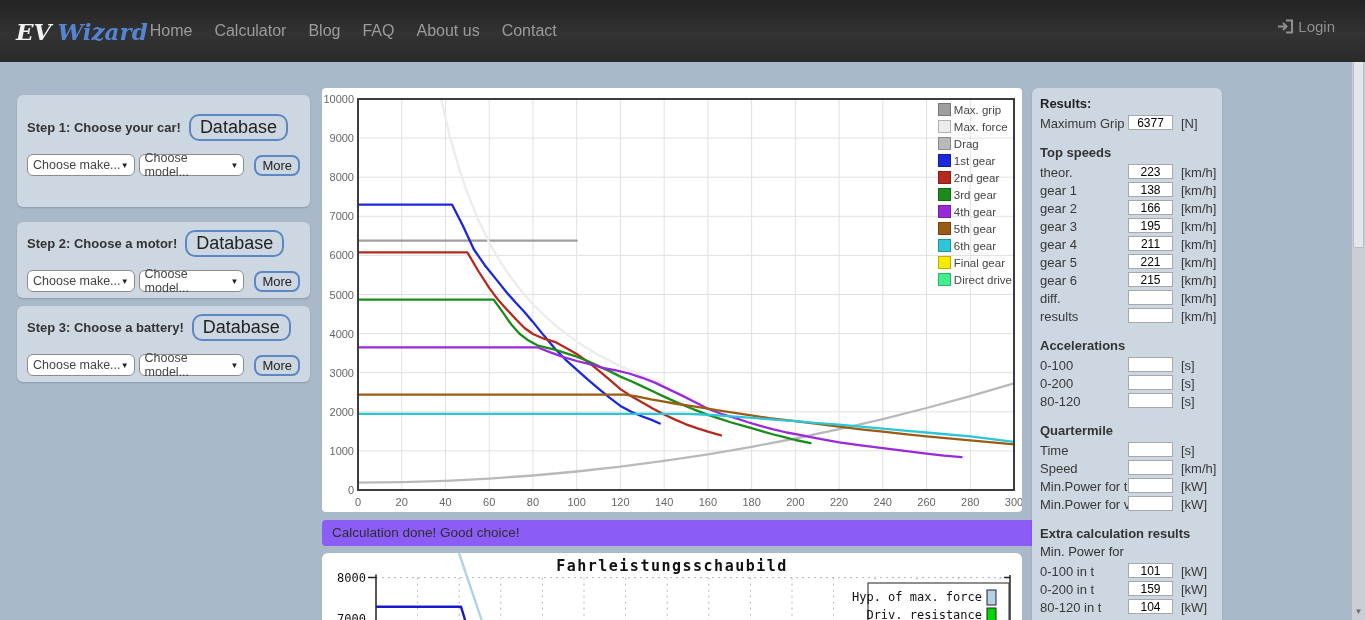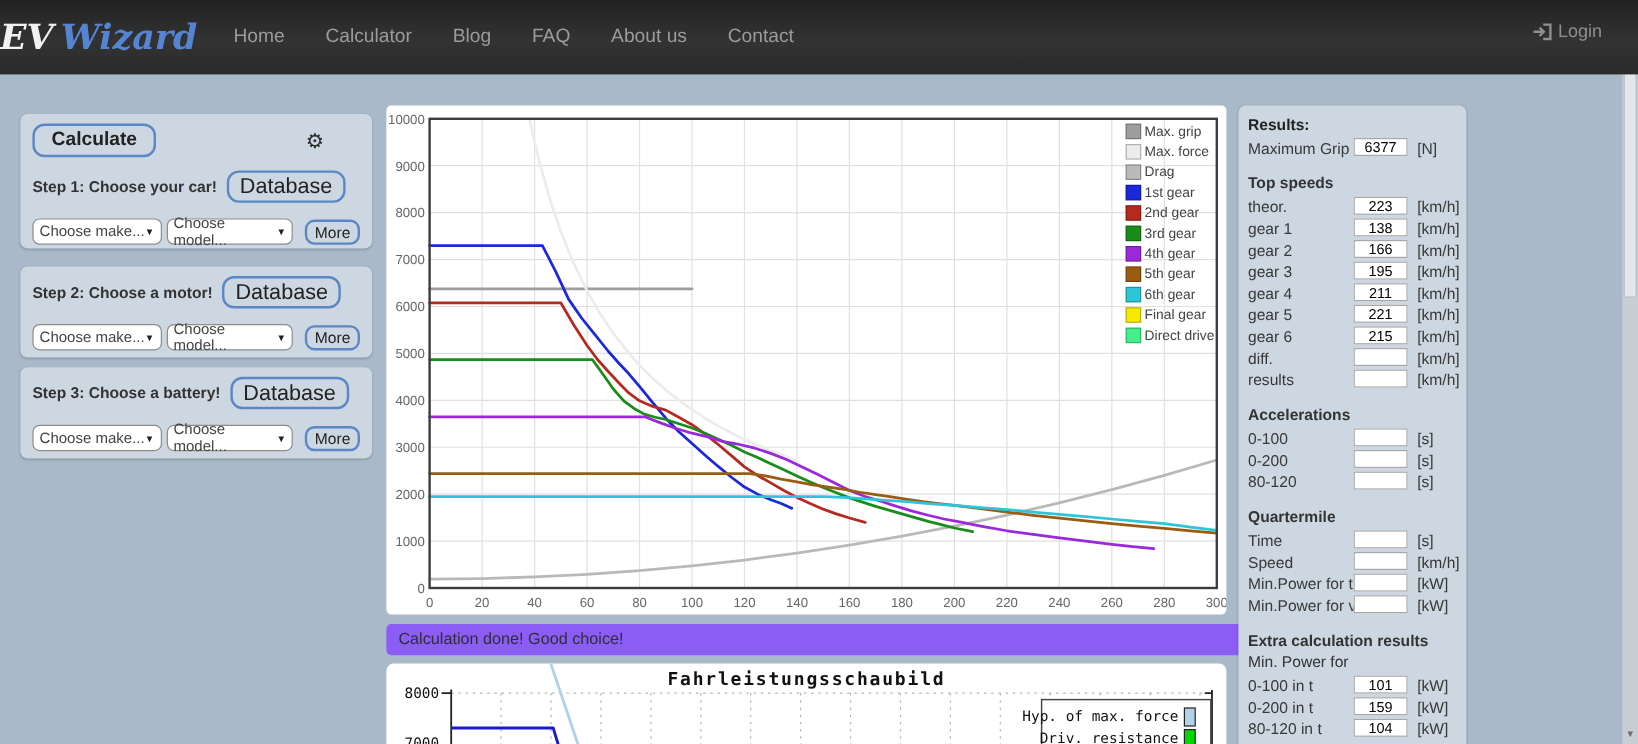--- a/index.html
+++ b/index.html
@@ -3,25 +3,25 @@
 <meta charset="utf-8">
 <style>
   * { margin:0; padding:0; box-sizing:border-box; }
   html,body { width:1365px; height:620px; overflow:hidden; }
   body { position:relative; background:#a9b9c9; font-family:"Liberation Sans",sans-serif; }
 
   
   .navbar { position:absolute; left:0; top:0; width:1365px; height:62px;
     background:linear-gradient(180deg,#222 0%,#333 55%,#2a2a2a 100%);
     display:flex; align-items:center; z-index:5; }
-  .logo { font-family:"DejaVu Serif",serif; font-style:italic; font-weight:bold;
-    font-size:29px; cursor:pointer; white-space:nowrap; }
+  .logo { margin-left:16px; font-family:"DejaVu Serif",serif; font-style:italic; font-weight:bold;
+    font-size:23px; cursor:pointer; white-space:nowrap; }
   .logo-ev { color:#f2f2f2; }
   .logo-wizard { color:#5585d2; margin-left:6px; }
-  .nav-items { display:flex; margin-left:28px; gap:30px; }
+  .nav-items { display:flex; gap:18px; }
   .nav-item { color:#9b9b9b; font-size:16px; cursor:pointer; padding:8px 2px; }
   .login { position:absolute; right:30px; top:0; height:52px; display:flex; align-items:center;
     gap:4px; color:#8f8f8f; font-size:15px; cursor:pointer; }
 
   
   .card { position:absolute; left:17px; width:293px; background:#cdd7e1; border-radius:6px;
     padding:8px 10px; box-shadow:0 1px 2px rgba(0,0,0,0.18); }
   #card1 { top:95px; height:112px; }
   #card2 { top:222px; height:76px; }
   #card3 { top:306px; height:76px; }
@@ -110,24 +110,20 @@
     <svg width="17" height="15" viewBox="0 0 17 15">
       <path d="M1 7.5 H9" stroke="#8f8f8f" stroke-width="2" fill="none"></path>
       <path d="M6 4 L9.5 7.5 L6 11" stroke="#8f8f8f" stroke-width="2" fill="none"></path>
       <path d="M9 1.5 H15 V13.5 H9" stroke="#8f8f8f" stroke-width="2" fill="none"></path>
     </svg>
     <span>Login</span>
   </div>
 </div>
 
 <div class="card" id="card1">
-  <div class="header-row">
-    <button class="calc-btn">Calculate</button>
-    <span class="gear-ic">⚙</span>
-  </div>
   <div class="step-row">
     <span class="step-title">Step 1: Choose your car!</span>
     <button class="db-btn">Database</button>
   </div>
   <div class="select-row">
     <div class="select sel-make">
       <span>Choose make...</span>
       <span class="sel-arrow">▼</span>
     </div>
     <div class="select sel-model">

